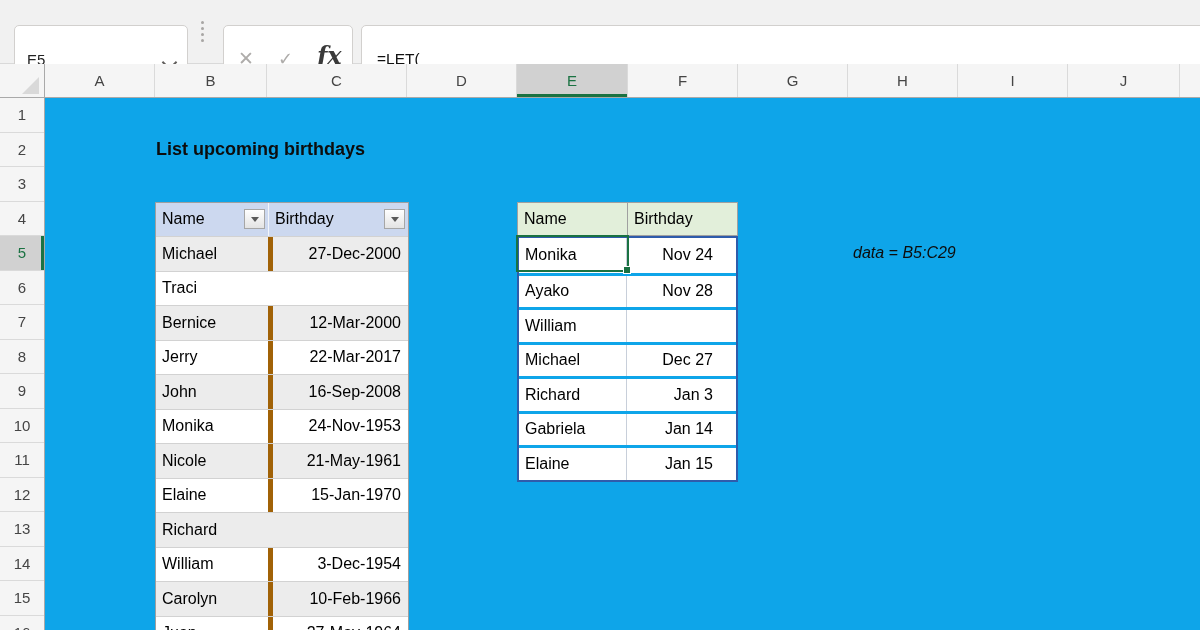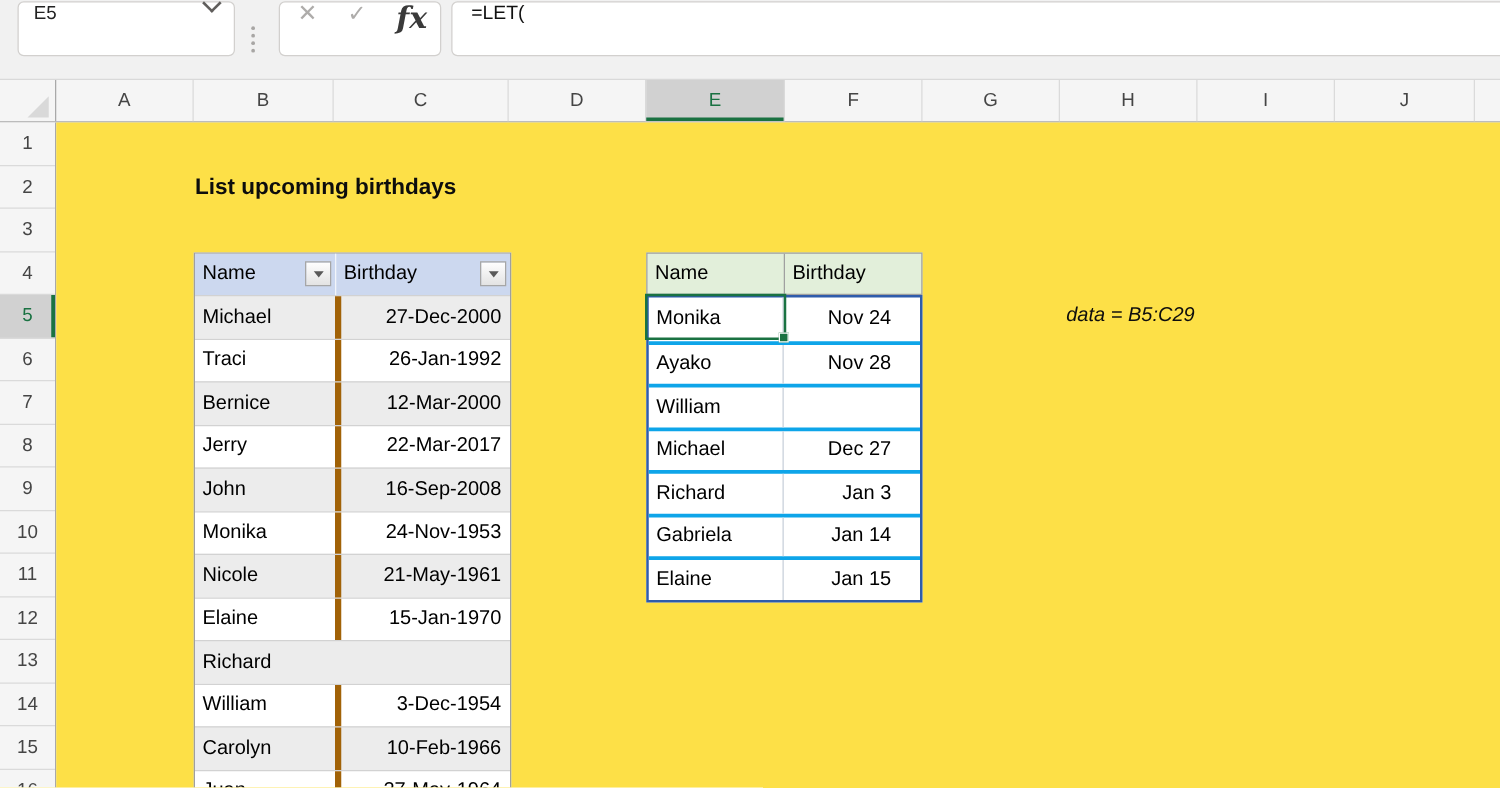--- a/index.html
+++ b/index.html
@@ -3,42 +3,42 @@
 <meta charset="utf-8">
 <style>
   html,body{margin:0;padding:0;}
   body{
     width:1200px;height:630px;overflow:hidden;background:#fff;
     font-family:"Liberation Sans",sans-serif;
     -webkit-font-smoothing:antialiased;
   }
   
   .chrome{position:relative;height:64px;background:#f1f1f1;border-bottom:1px solid #d9d9d9;box-sizing:border-box;}
-  .cbox{position:absolute;top:1px;height:44px;background:#fff;border:1px solid #d2d0ce;border-radius:5px;box-sizing:border-box;display:flex;align-items:flex-start;gap:24px;}
+  .cbox{position:absolute;top:25px;height:44px;background:#fff;border:1px solid #d2d0ce;border-radius:5px;box-sizing:border-box;display:flex;align-items:flex-end;gap:24px;}
   .namebox{left:14px;width:174px;padding:0 12px;justify-content:space-between;font-size:15px;color:#222;cursor:default;}
   .chev{width:9px;height:9px;border-right:2px solid #605e5c;border-bottom:2px solid #605e5c;transform:rotate(45deg);margin-top:-5px;}
   .grip{position:absolute;left:201px;top:21px;display:flex;flex-direction:column;gap:3px;}
   .grip i{width:3px;height:3px;border-radius:50%;background:#a8a6a4;display:block;}
   .fxbox{left:223px;width:130px;justify-content:space-between;padding:0 14px;}
   .icon-x{color:#aeacaa;font-size:19px;line-height:1;}
   .icon-check{color:#aeacaa;font-size:18px;line-height:1;}
   .icon-fx{font-family:"DejaVu Serif",serif;font-style:italic;font-weight:600;font-size:24px;color:#3a3a3a;line-height:1;}
   .formulabox{left:361px;right:-8px;padding:0 15px;font-size:15.5px;color:#111;}
   
   .sheet{position:relative;height:566px;background:#fff;}
   .colheaders{position:absolute;top:0;left:0;right:0;height:34px;display:flex;background:#f5f5f5;border-bottom:1px solid #a9a9a9;box-sizing:border-box;}
   .ch{box-sizing:border-box;border-right:1px solid #dadada;display:flex;align-items:center;justify-content:center;font-size:15px;color:#454545;height:100%;flex:none;}
   .ch.corner{position:relative;border-right:1px solid #a9a9a9;}
   .corner-tri{position:absolute;right:5px;bottom:3px;width:0;height:0;border-left:17px solid transparent;border-bottom:17px solid #d9d9d9;}
   .ch.sel{background:#d1d1d1;color:#1a7242;box-shadow:inset 0 -3px 0 #1a7242;}
   .ch.filler{flex:1;border-right:none;}
   .rowheaders{position:absolute;top:34px;left:0;width:45px;bottom:0;background:#f5f5f5;border-right:1px solid #a9a9a9;box-sizing:border-box;overflow:hidden;}
   .rh{height:34.5px;box-sizing:border-box;border-bottom:1px solid #dadada;display:flex;align-items:center;justify-content:center;font-size:15px;color:#454545;}
   .rh.sel{background:#d1d1d1;color:#1a7242;box-shadow:inset -3px 0 0 #1a7242;}
-  .canvas{position:absolute;left:45px;top:34px;right:0;bottom:0;overflow:hidden;background:#fde047;}
+  .canvas{position:absolute;left:45px;top:34px;right:0;bottom:0;overflow:hidden;background:#0ea5e9;}
   
   .sheet-title{position:absolute;left:111px;top:34.5px;height:34.5px;display:flex;align-items:center;font-size:18px;font-weight:bold;color:#0d0d0d;white-space:nowrap;}
   .annotation{position:absolute;left:808px;top:138px;height:34.5px;display:flex;align-items:center;font-style:italic;font-size:16px;color:#0d0d0d;white-space:nowrap;}
   
   .ltable{position:absolute;left:110px;top:103.5px;width:254px;border:1px solid #9f9f9f;box-sizing:border-box;background:#fff;}
   .lt-row{display:flex;height:34.5px;box-sizing:border-box;font-size:16px;color:#000;}
   .lt-row + .lt-row{border-top:1px solid #d2d2d2;}
   .lt-row.hdr{background:#ccd8ef;height:33.5px;}
   .lt-name{width:112px;box-sizing:border-box;padding-left:6px;display:flex;align-items:center;position:relative;}
   .lt-bday{width:140px;box-sizing:border-box;padding-right:7px;display:flex;align-items:center;justify-content:flex-end;border-left:5px solid #a16207;position:relative;}
@@ -139,21 +139,20 @@
               <span class="tri-down"></span>
             </span>
         </div>
       </div>
       <div class="lt-row band">
           <div class="lt-name">Michael</div>
           <div class="lt-bday">27-Dec-2000</div>
         </div>
       <div class="lt-row">
           <div class="lt-name">Traci</div>
-          <div class="lt-bday">26-Jan-1992</div>
         </div>
       <div class="lt-row band">
           <div class="lt-name">Bernice</div>
           <div class="lt-bday">12-Mar-2000</div>
         </div>
       <div class="lt-row">
           <div class="lt-name">Jerry</div>
           <div class="lt-bday">22-Mar-2017</div>
         </div>
       <div class="lt-row band">

